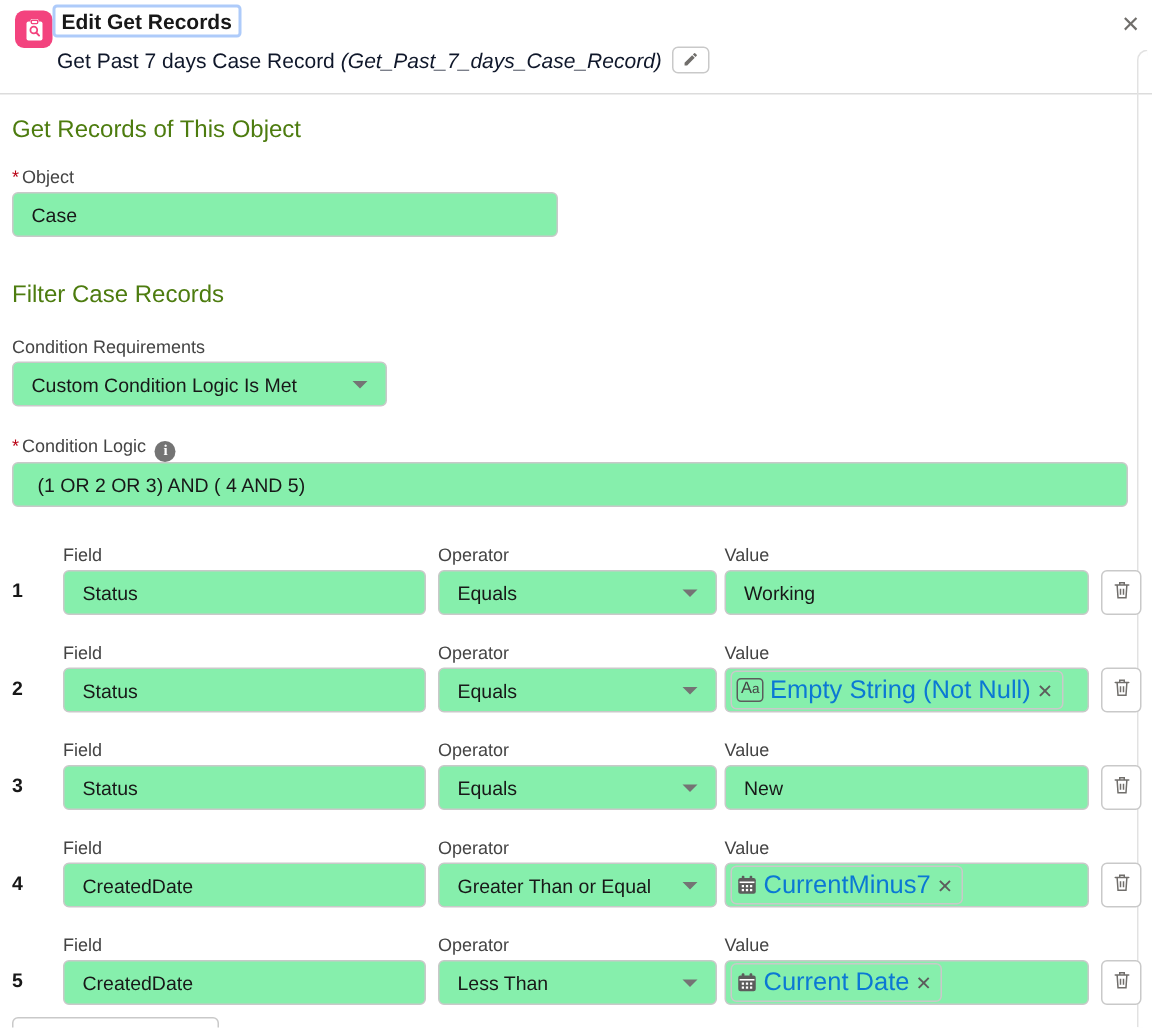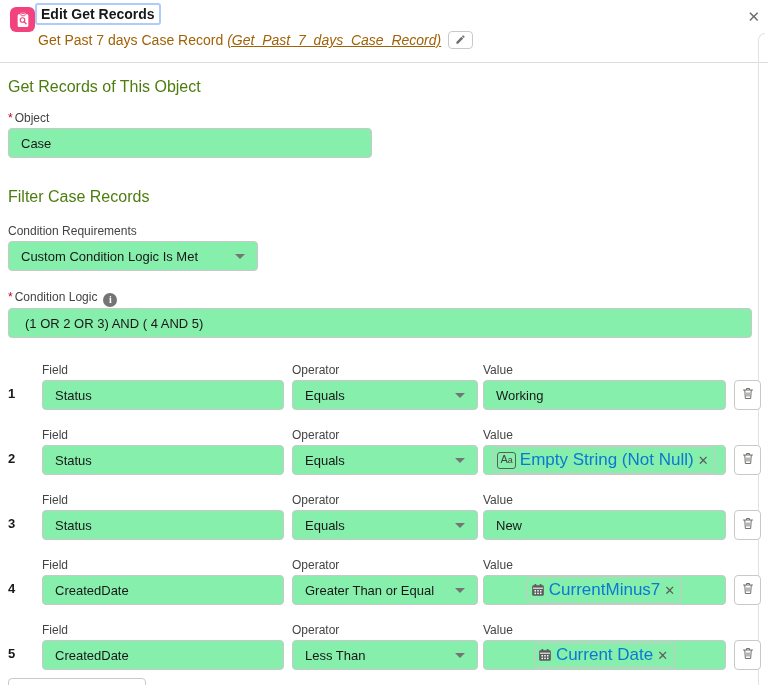--- a/index.html
+++ b/index.html
@@ -10,23 +10,23 @@
     font-family:"Liberation Sans", sans-serif;
   }
   
   .header { position:absolute; left:0; top:0; width:768px; height:63px;
             border-bottom:1px solid #dcdcdc; background:#fff; }
   .gr-icon { position:absolute; left:10px; top:7px; width:25px; height:25px;
              border-radius:6px; background:#f3437e; display:flex;
              align-items:center; justify-content:center; }
   .title { position:absolute; left:35px; top:3px; font-size:14px; font-weight:700;
            color:#181818; padding:1px 4px; border:2px solid #aecbfa; border-radius:3px; }
-  .subtitle { position:absolute; left:38px; top:31px; font-size:14px; color:#a16207;
+  .subtitle { position:absolute; left:38px; top:31px; font-size:14px; color:#0f172a;
               display:flex; align-items:center; }
-  .subtitle .api { font-style:italic; margin-left:4px;text-decoration:underline; }
+  .subtitle .api { font-style:italic; margin-left:4px; }
   .edit-btn { margin-left:7px; border:1px solid #c9c9c9; border-radius:4px;
               background:#fff; padding:2px 6px 1px 6px; line-height:1; cursor:pointer; }
   .close-btn { position:absolute; right:6px; top:7px; background:none; border:none;
                color:#706e6b; font-size:15px; line-height:1; cursor:pointer; padding:2px; }
   .right-edge { position:absolute; right:3px; top:33px; bottom:0; width:7px;
                 border-left:1px solid #e2e2e2; border-top:1px solid #e2e2e2;
                 border-top-left-radius:8px; }
   
   .section-heading { position:absolute; left:8px; font-size:16px; color:#4d7c0f; }
   .field-label { position:absolute; left:8px; font-size:12px; color:#444444; }
@@ -47,21 +47,21 @@
   .row-num { position:absolute; left:8px; top:28px; font-size:13px; font-weight:700; width:22px; }
   .in-label { position:absolute; top:5px; font-size:12px; color:#444444; }
   .row-input { position:absolute; top:22px; }
   .f-col  { left:42px;  width:242px; }
   .o-col  { left:292px; width:186px; }
   .v-col  { left:483px; width:243px; }
   .trash-btn { position:absolute; left:734px; top:22px; width:27px; height:30px;
                border:1px solid #c9c9c9; border-radius:4px; background:#fff;
                display:flex; align-items:center; justify-content:center; cursor:pointer; }
   
-  .pill-input { padding:0 3px;justify-content:center; }
+  .pill-input { padding:0 3px; }
   .pill { display:flex; align-items:center; border:1px solid #c9c9c9; border-radius:4px;
           padding:2px 6px 2px 3px; max-width:100%; }
   .pill-label { color:#0b78d4; font-size:17px; margin:0 4px; white-space:nowrap; }
   .pill-x { color:#5c5c5c; font-size:13px; line-height:1; cursor:pointer; }
   .aa-box { border:1px solid #5c5c5c; border-radius:3px; padding:0 2px 1px 2px;
             font-size:11px; color:#444; line-height:13px; }
   .aa-box .small { font-size:9px; }
   .pill-icon-svg { display:flex; }
   
   .add-btn { position:absolute; left:8px; top:678px; width:138px; height:24px;

